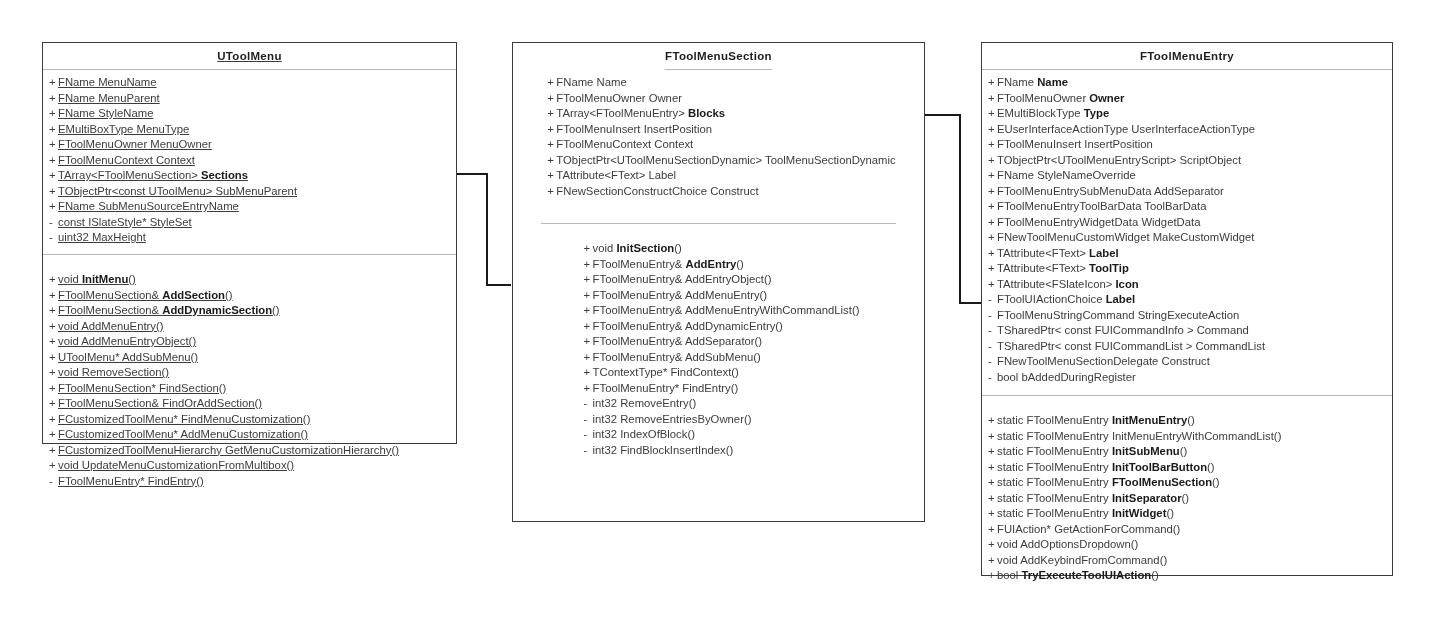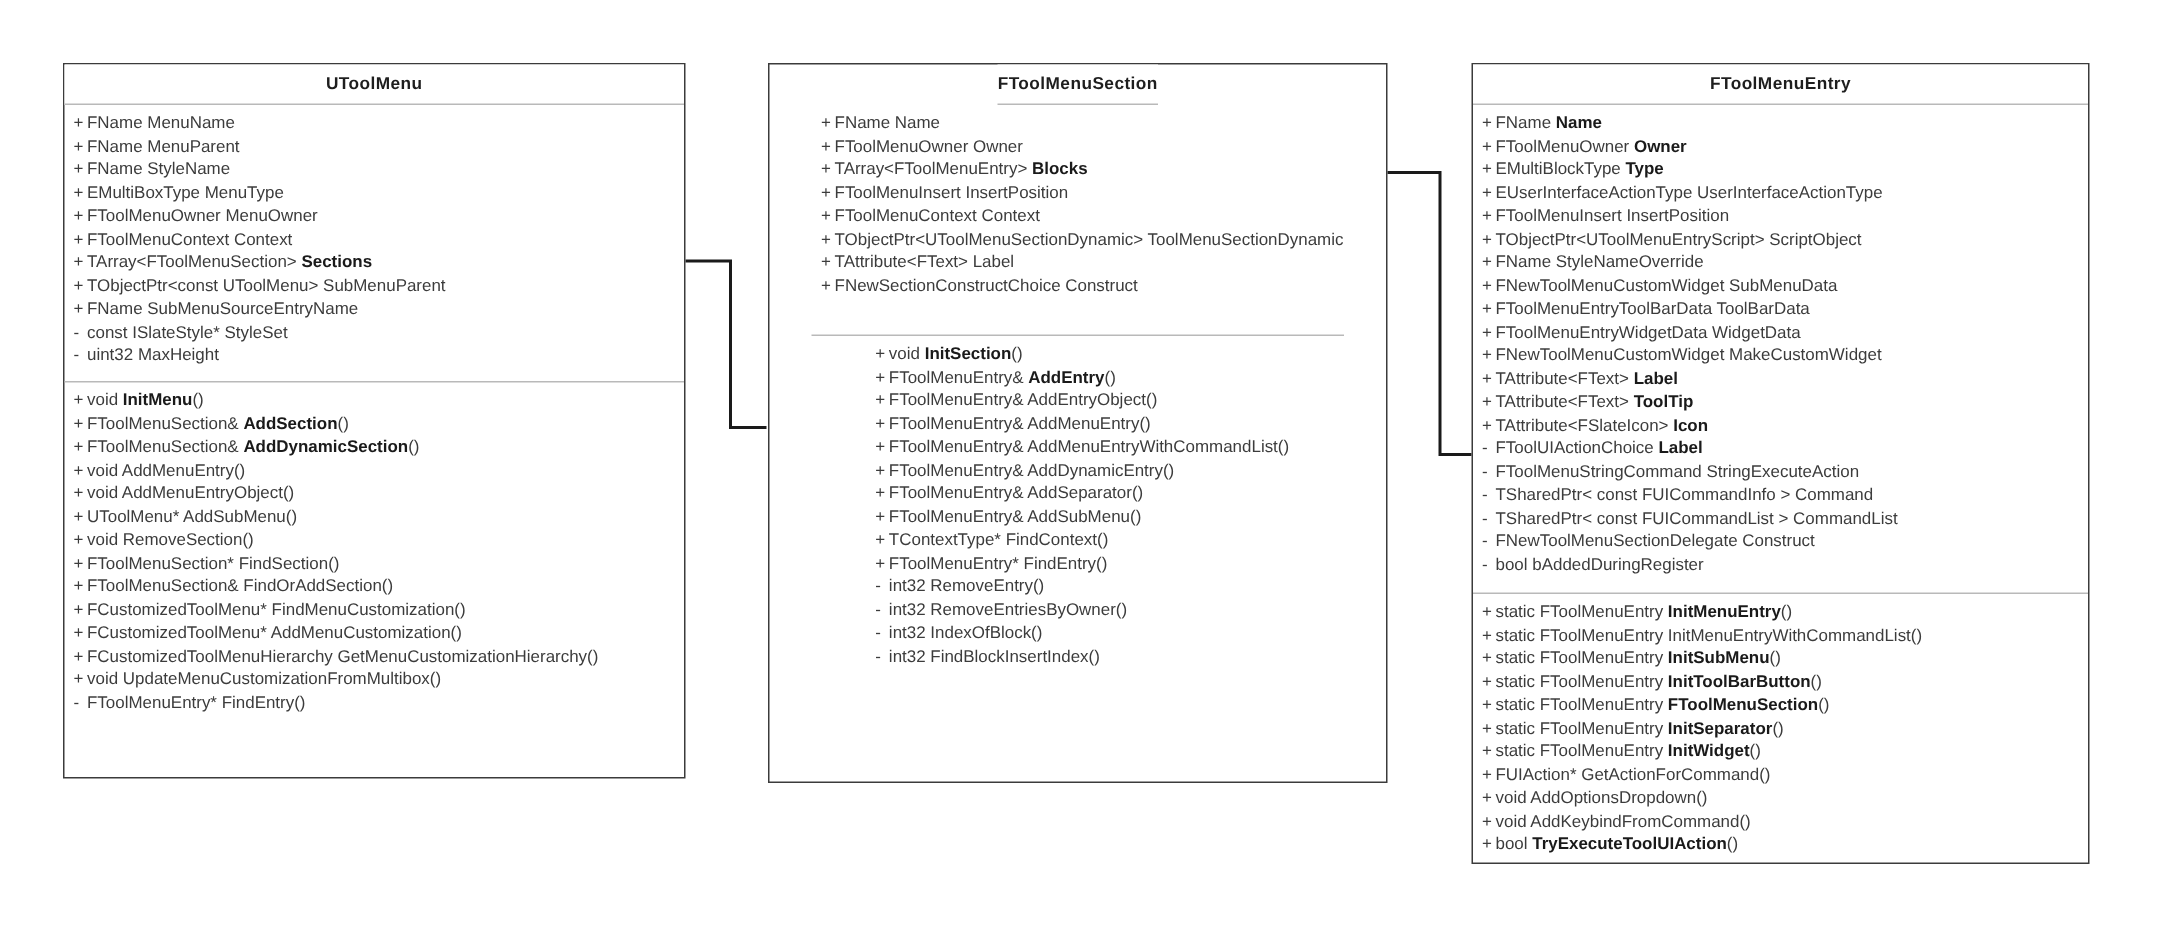--- a/index.html
+++ b/index.html
@@ -40,40 +40,41 @@
   }
   .compartment {
     padding: 5px 0 5px 0;
     flex: 0 0 auto;
   }
   .compartment.attrs {
     border-bottom: 1px solid #b9b9b9;
   }
   .compartment.ops {
     flex: 1 1 auto;
+    margin-top: 12px;
   }
   .member {
     font-size: 11.3px;
     line-height: 15.5px;
     height: 15.5px;
     white-space: nowrap;
     padding-left: 6px;
     color: #3c3c3c;
   }
   .member .vis {
     display: inline-block;
     width: 9px;
   }
   .member b {
     font-weight: bold;
     color: #1a1a1a;
   }
 
   
-  #class-utoolmenu        { left: 42px;  top: 42px; width: 415px;  height: 477px; }
+  #class-utoolmenu        { left: 42px;  top: 42px; width: 415px;  height: 402px; text-decoration: underline; }
   #class-ftoolmenusection { left: 512px; top: 42px; width: 413px;  height: 480px; align-items: center; }
   #class-ftoolmenuentry   { left: 981px; top: 42px; width: 412px;  height: 534px; }
 
   #class-utoolmenu .compartment.attrs        { height: 174px; }
   #class-ftoolmenusection .compartment.attrs { height: 143px; }
   #class-ftoolmenuentry .compartment.attrs   { height: 315px; }
 
   
   .conn-layer {
     position: absolute;
@@ -168,21 +169,21 @@
 <div class="uml-class" id="class-ftoolmenuentry">
   <div class="class-header">FToolMenuEntry</div>
   <div class="compartment attrs">
       <div class="member"><span class="vis">+</span><span>FName </span><b>Name</b></div>
       <div class="member"><span class="vis">+</span><span>FToolMenuOwner </span><b>Owner</b></div>
       <div class="member"><span class="vis">+</span><span>EMultiBlockType </span><b>Type</b></div>
       <div class="member"><span class="vis">+</span><span>EUserInterfaceActionType UserInterfaceActionType</span></div>
       <div class="member"><span class="vis">+</span><span>FToolMenuInsert InsertPosition</span></div>
       <div class="member"><span class="vis">+</span><span>TObjectPtr&lt;UToolMenuEntryScript&gt; ScriptObject</span></div>
       <div class="member"><span class="vis">+</span><span>FName StyleNameOverride</span></div>
-      <div class="member"><span class="vis">+</span><span>FNewToolMenuCustomWidget SubMenuData</span></div>
+      <div class="member"><span class="vis">+</span><span>FToolMenuEntrySubMenuData AddSeparator</span></div>
       <div class="member"><span class="vis">+</span><span>FToolMenuEntryToolBarData ToolBarData</span></div>
       <div class="member"><span class="vis">+</span><span>FToolMenuEntryWidgetData WidgetData</span></div>
       <div class="member"><span class="vis">+</span><span>FNewToolMenuCustomWidget MakeCustomWidget</span></div>
       <div class="member"><span class="vis">+</span><span>TAttribute&lt;FText&gt; </span><b>Label</b></div>
       <div class="member"><span class="vis">+</span><span>TAttribute&lt;FText&gt; </span><b>ToolTip</b></div>
       <div class="member"><span class="vis">+</span><span>TAttribute&lt;FSlateIcon&gt; </span><b>Icon</b></div>
       <div class="member"><span class="vis">-</span><span>FToolUIActionChoice </span><b>Label</b></div>
       <div class="member"><span class="vis">-</span><span>FToolMenuStringCommand StringExecuteAction</span></div>
       <div class="member"><span class="vis">-</span><span>TSharedPtr&lt; const FUICommandInfo &gt; Command</span></div>
       <div class="member"><span class="vis">-</span><span>TSharedPtr&lt; const FUICommandList &gt; CommandList</span></div>

